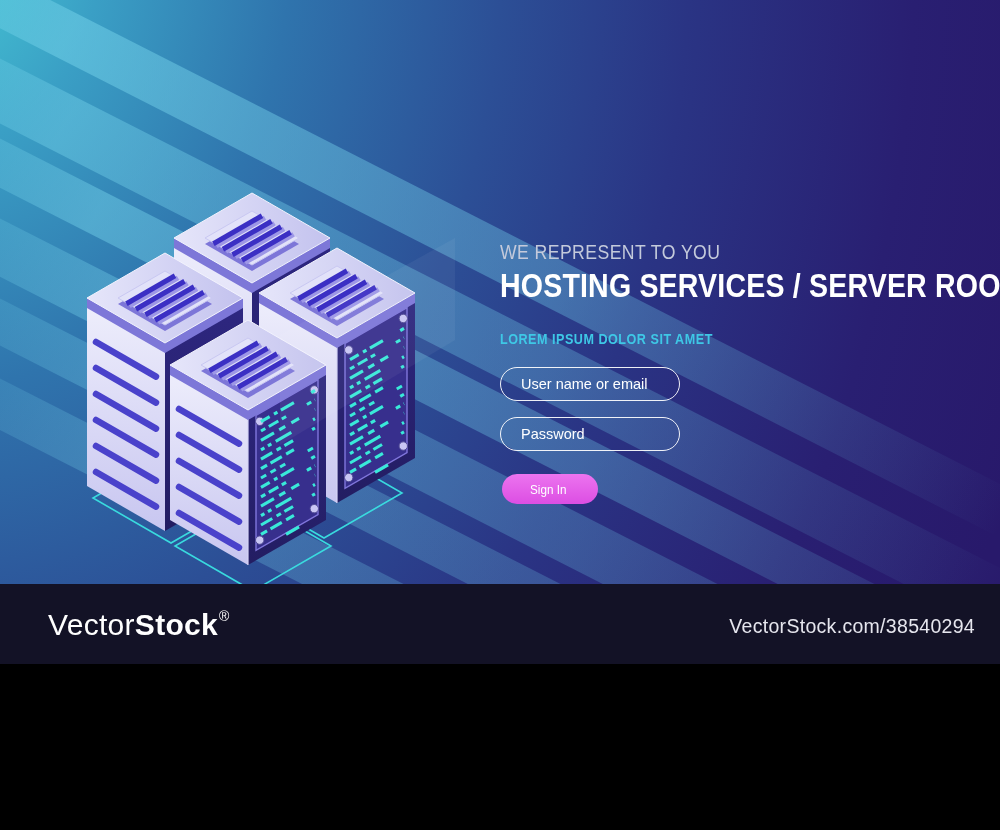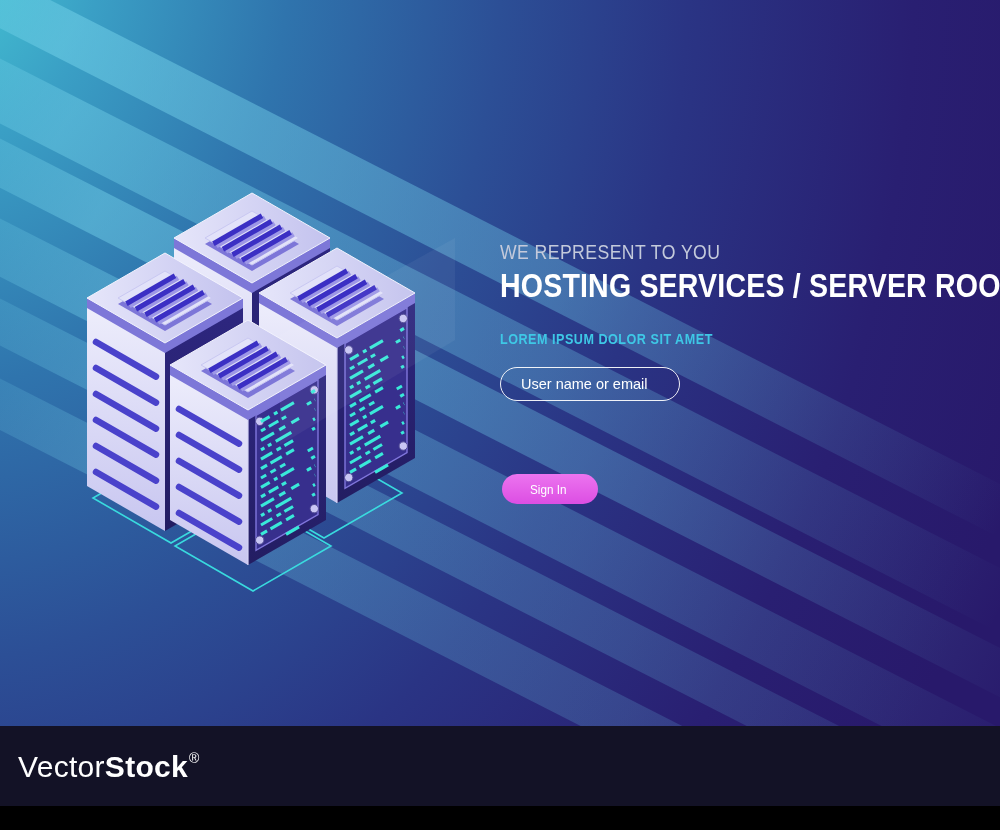--- a/index.html
+++ b/index.html
@@ -1,17 +1,17 @@
 <!DOCTYPE html>
 <html><head>
 <meta charset="utf-8">
 <style>
   html,body{margin:0;padding:0;background:#000;}
   .canvas{
-    position:relative;width:1000px;height:806px;overflow:hidden;
+    position:relative;width:1000px;height:664px;overflow:hidden;
     font-family:"Liberation Sans",sans-serif;
     background:radial-gradient(ellipse 1250px 1600px at -60px -60px,
       #47cdd6 0%, #3a9fc5 13%, #2f74ad 28%, #2c4f96 45%,
       #2a3484 60%, #291f72 78%, #28196b 92%, #28196b 100%);
   }
   
   .streak{position:absolute;left:-150px;width:1600px;transform:rotate(27deg);transform-origin:0 0;pointer-events:none;}
   .s1{top:-102px;height:48px;background:linear-gradient(90deg,rgba(118,212,235,0) 0%,rgba(118,212,235,.50) 16%,rgba(110,200,230,.38) 50%,rgba(110,200,230,0) 82%);}
   .s2{top:-18px; height:58px;background:linear-gradient(90deg,rgba(118,212,235,0) 0%,rgba(118,212,235,.42) 16%,rgba(110,200,230,.32) 50%,rgba(110,200,230,0) 82%);}
   .s3{top:62px;  height:44px;background:linear-gradient(90deg,rgba(118,212,235,0) 0%,rgba(118,212,235,.45) 18%,rgba(110,200,230,.33) 52%,rgba(110,200,230,0) 84%);}
@@ -29,21 +29,21 @@
   .field{position:absolute;left:500px;width:180px;height:34px;box-sizing:border-box;
     background:transparent;border:1.3px solid rgba(255,255,255,.92);border-radius:17px;
     color:#fff;font-family:"Liberation Sans",sans-serif;font-size:14.5px;padding:0 20px;outline:none;}
   .field::placeholder{color:#ffffff;opacity:1;}
   .f1{top:367px;} .f2{top:417px;}
   .signin{position:absolute;left:502px;top:474px;width:96px;height:30px;border:none;border-radius:15px;
     background:linear-gradient(180deg,#ec74ef,#dc4ee3);color:#fff;font-family:"Liberation Sans",sans-serif;
     font-size:13px;cursor:pointer;padding:0;}
   
   .wmbar{position:absolute;left:0;bottom:0;width:1000px;height:80px;background:#131226;}
-  .wmlogo{position:absolute;left:18px;top:24px;color:#fff;font-size:30px;letter-spacing:.3px;}
+  .wmlogo{position:absolute;left:48px;top:24px;color:#fff;font-size:30px;letter-spacing:.3px;}
   .wmlogo .lt{font-weight:400;} .wmlogo .bd{font-weight:700;}
   .wmlogo .reg{font-size:14px;font-weight:400;vertical-align:14px;margin-left:1px;}
   .wmcredit{position:absolute;right:25px;top:31px;color:#e6e6ee;font-size:19.5px;font-weight:400;letter-spacing:.3px;}
 </style>
 </head>
 <body>
 
 <div class="canvas">
 
   <div class="streak s1"></div>
@@ -189,19 +189,21 @@
       <polygon points="225,145 400,48 400,150 225,255" fill="rgba(255,255,255,0.05)"></polygon>
     </svg>
 
   <div class="content">
     <div class="kicker"><span class="cond">WE REPRESENT TO YOU</span></div>
     <div class="title"><span class="cond">HOSTING SERVICES / SERVER ROOM</span></div>
     <div class="subtitle"><span class="cond">LOREM IPSUM DOLOR SIT AMET</span></div>
   </div>
 
   <input class="field f1" type="text" placeholder="User name or email" value="" style="">
+  <input class="field f2" type="password" placeholder="Password" value="" style="">
   <button class="signin"><span class="cond" style="transform:scaleX(.9)">Sign In</span></button>
 
   <div class="wmbar">
     <div class="wmlogo"><span class="lt">Vector</span><span class="bd">Stock</span><span class="reg">®</span></div>
+    <div class="wmcredit">VectorStock.com/38540294</div>
   </div>
 
 </div>
 
 </body></html>

